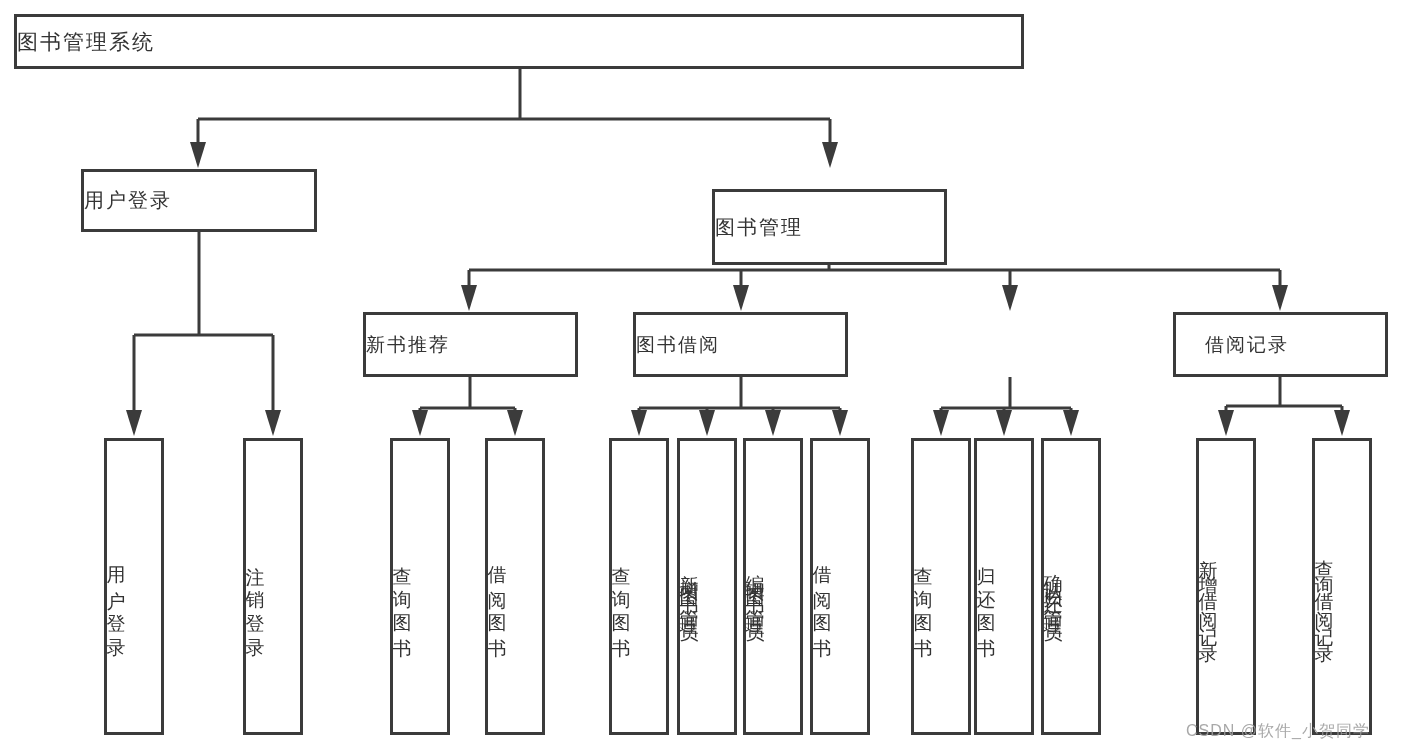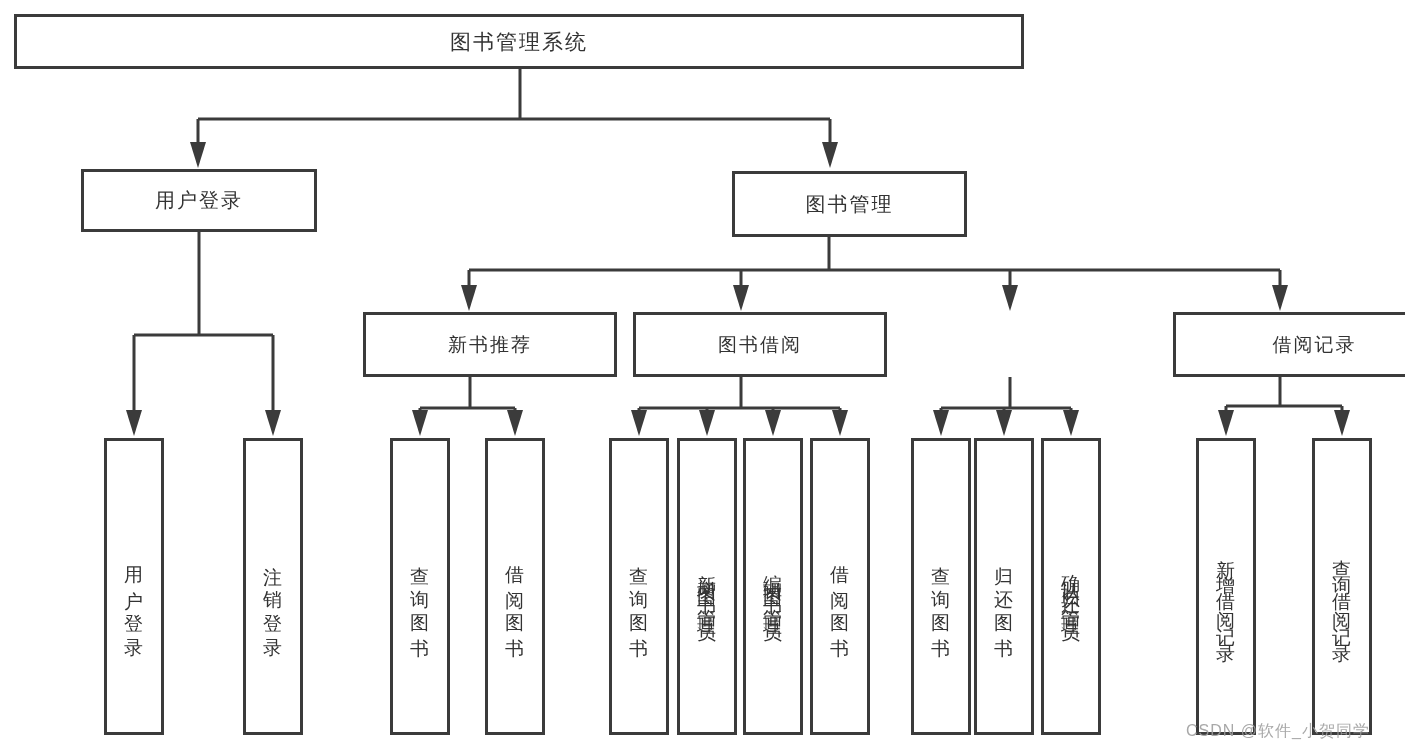--- a/index.html
+++ b/index.html
@@ -24,21 +24,20 @@
     fill: none;
   }
   svg.connectors polygon { fill: #3b3b3b; }
   .node {
     position: absolute;
     box-sizing: border-box;
     border: 3px solid #3b3b3b;
     background: #ffffff;
     display: flex;
     align-items: center;
-    justify-content: center;
   }
   .hbox {
     font-size: 20px;
     letter-spacing: 2px;
     white-space: nowrap;
   }
   .vbox { width: 60px; top: 438px; height: 297px; }
   .vbox .vtext {
     writing-mode: vertical-rl;
     text-orientation: mixed;
@@ -46,22 +45,22 @@
     line-height: 1;
     white-space: nowrap;
   }
   .ls-wide  .vtext { letter-spacing: 24px; margin-bottom: -24px; }
   .ls-mid   .vtext { letter-spacing: 17px; margin-bottom: -17px; }
   .ls-tight .vtext { letter-spacing: 7px;  margin-bottom: -7px; }
 
   
   .n-root     { left: 14px;  top: 14px;  width: 1010px; height: 55px; font-size: 21px; }
   .n-user     { left: 81px;  top: 169px; width: 236px;  height: 63px; }
-  .n-mgmt     { left: 712px; top: 171px; width: 235px;  height: 66px; margin-left: 20px; }
-  .n-l3       { top: 312px; width: 254px; height: 65px; font-size: 19px; }
+  .n-mgmt     { left: 712px; top: 189px; width: 235px;  height: 76px; }
+  .n-l3       { top: 312px; width: 215px; height: 65px; font-size: 19px; }
   .n-newbook  { left: 363px; }
   .n-borrow   { left: 633px; }
   .n-current  { left: 903px; }
   .n-records  { left: 1173px; padding-left: 29px; }
 
   .lf-user-login { left: 104px; }
   .lf-logout     { left: 243px; }
   .lf-nb-query   { left: 390px; }
   .lf-nb-borrow  { left: 485px; }
   .lf-bb-query   { left: 609px; }

